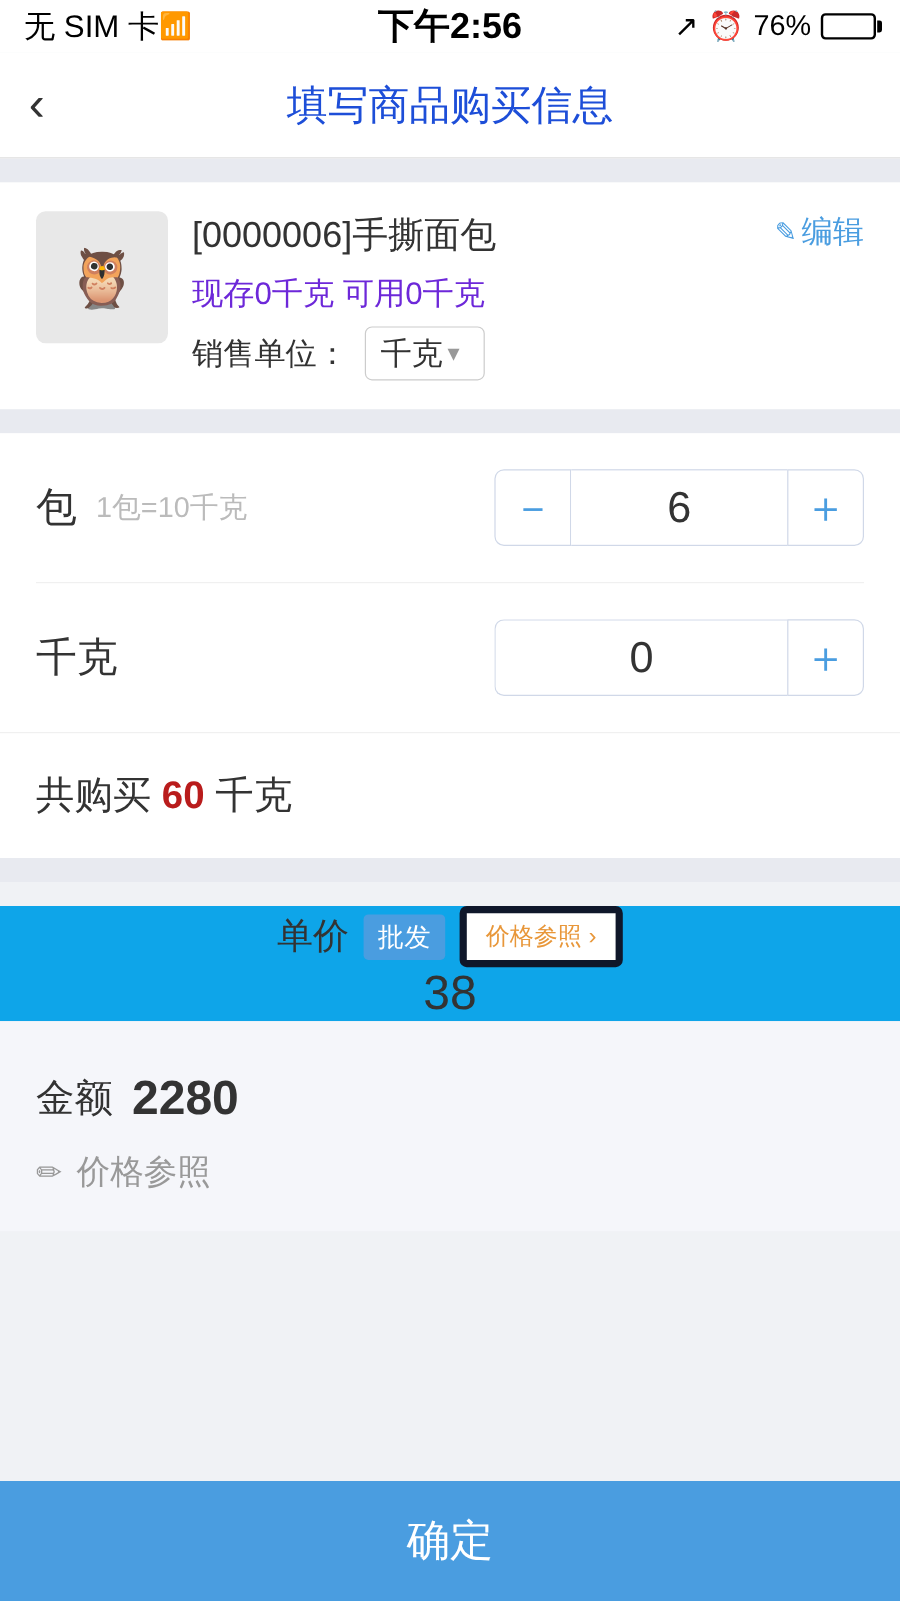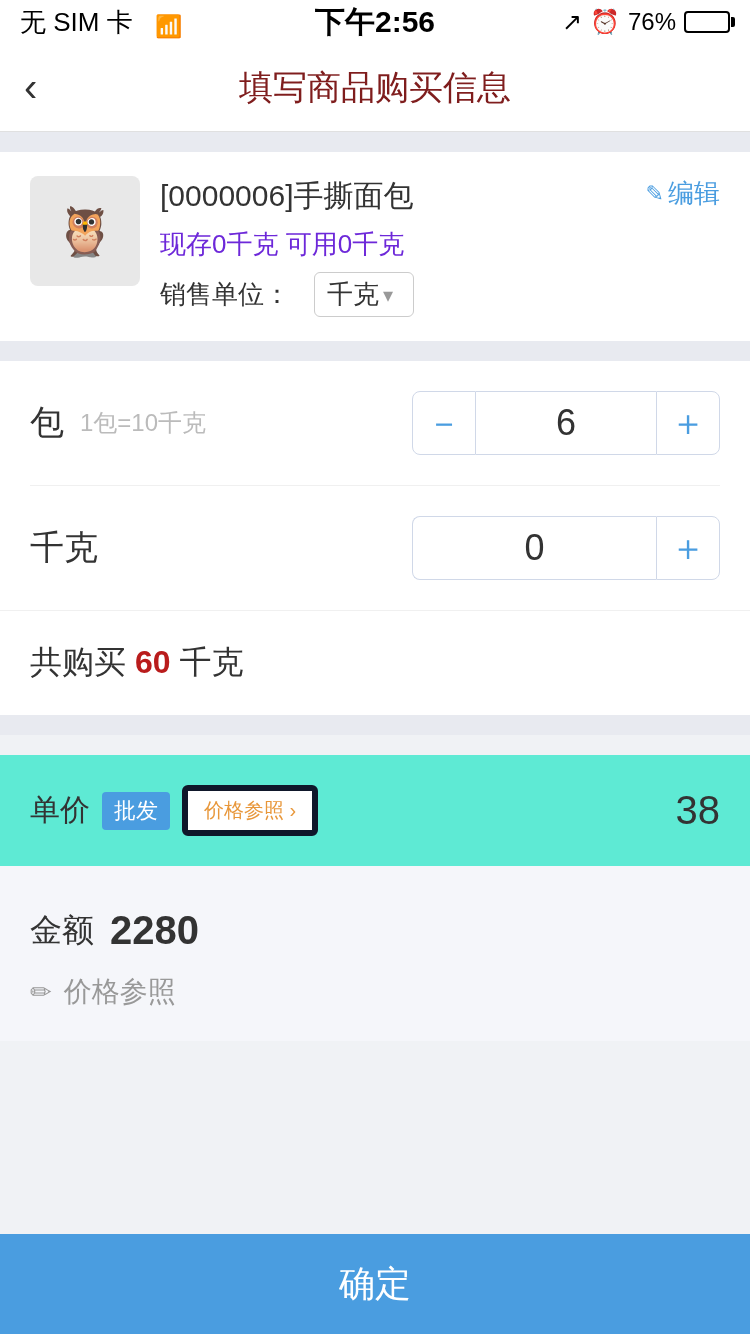--- a/index.html
+++ b/index.html
@@ -18,22 +18,22 @@
       height: 44px;
       background: #fff;
       display: flex;
       align-items: center;
       justify-content: space-between;
       padding: 0 20px;
       font-size: 28px;
     }
     .status-left {
       display: flex;
-      align-items: flex-end;
-      gap: 23px;
+      align-items: center;
+      gap: 0;
       font-size: 26px;
       color: #000;
     }
     .status-center {
       font-size: 30px;
       font-weight: 700;
       color: #000;
       position: absolute;
       left: 50%;
       transform: translateX(-50%);
@@ -87,21 +87,21 @@
     .nav-back {
       position: absolute;
       left: 24px;
       font-size: 40px;
       color: #333;
       cursor: pointer;
     }
     .nav-title {
       font-size: 34px;
       font-weight: 500;
-      color: #7f1d1d;
+      color: #1d4ed8;
     }
 
     
     .section-divider {
       width: 100%;
       height: 20px;
       background: #e8eaf0;
     }
 
     
@@ -137,21 +137,21 @@
       margin-bottom: 10px;
     }
     .product-stock {
       font-size: 26px;
       color: #6d28d9;
       margin-bottom: 10px;
     }
     .product-unit-row {
       display: flex;
       align-items: center;
-      gap: 24px;
+      gap: 14px;
       font-size: 26px;
       color: #333;
     }
     .unit-select {
       border: 1px solid #ccc;
       border-radius: 6px;
       padding: 4px 20px 4px 12px;
       font-size: 26px;
       color: #333;
       background: #fff;
@@ -272,26 +272,26 @@
       border-radius: 8px;
       padding: 14px 32px;
       font-size: 28px;
       color: #4a9de0;
       background: #fff;
       cursor: pointer;
     }
 
     
     .price-section {
-      background: #5eead4;
+      background: #0ea5e9;
       margin-top: 20px;
-      padding: 30px;
       display: flex;
       align-items: center;
       justify-content: space-between;
+      flex-direction: column;
     }
     .price-left {
       display: flex;
       align-items: center;
       gap: 12px;
     }
     .price-label {
       font-size: 30px;
       color: #333;
     }

